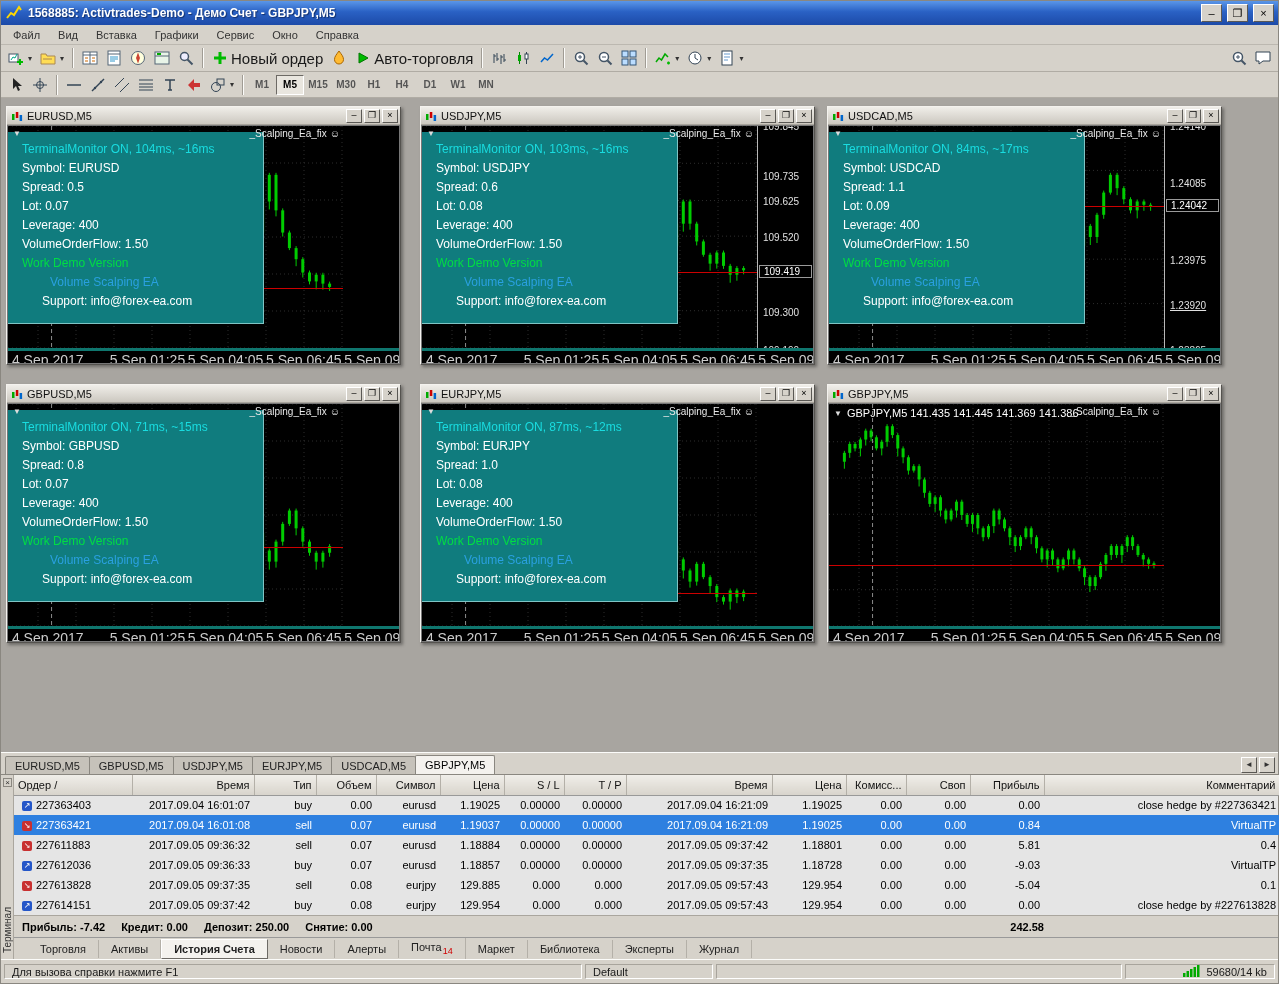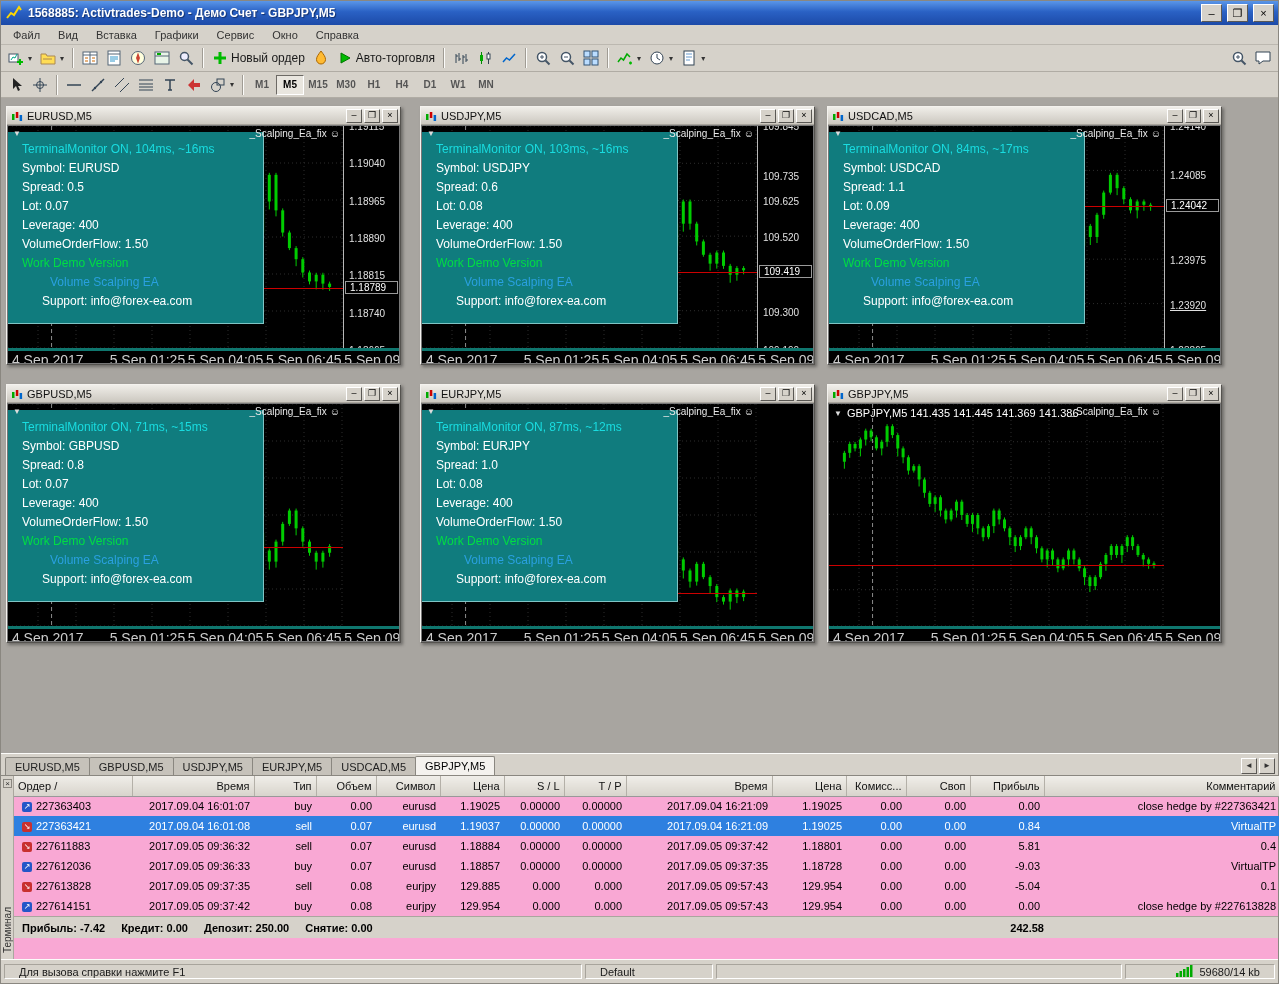--- a/index.html
+++ b/index.html
@@ -11,21 +11,21 @@
 .titlebar .title{flex:1;color:#fff;font-weight:bold;font-size:12px;text-shadow:1px 1px 1px #12306c;white-space:nowrap;overflow:hidden}
 .winbtn{width:21px;height:18px;background:#d6d2ca;border:1px solid;border-color:#fff #5a5854 #5a5854 #fff;display:flex;align-items:center;justify-content:center;font-size:11px;line-height:1;color:#000}
 .app-icon{width:18px;height:18px;display:flex;align-items:center;justify-content:center}
 
 .menubar{height:20px;flex:0 0 20px;display:flex;align-items:center;background:#d6d2ca;border-bottom:1px solid #bcb8b0;padding-left:3px}
 .menu-item{padding:3px 9px;color:#333}
 .toolbar{display:flex;align-items:center;background:#d6d2ca;border-bottom:1px solid #b0aca4;padding:1px 3px}
 #toolbar1{height:27px;flex:0 0 27px}
 #toolbar2{height:26px;flex:0 0 26px}
 .tbtn{height:22px;min-width:23px;display:flex;align-items:center;justify-content:center;gap:3px;border:1px solid transparent;padding:0 3px}
-.tbtn .lbl{font-size:12px;color:#1a1a1a;white-space:nowrap}
+.tbtn .lbl{font-size:15px;color:#1a1a1a;white-space:nowrap}
 .tsep{width:2px;height:20px;border-left:1px solid #a09c94;border-right:1px solid #fcfcfa;margin:0 4px}
 .tspacer{flex:1}
 .dd{font-size:8px;color:#333;margin-left:1px}
 .tfbtn{width:28px;height:20px;display:flex;align-items:center;justify-content:center;font-size:10px;font-weight:bold;color:#555;border:1px solid transparent}
 .tfbtn.active{border:1px solid;border-color:#6d6a65 #fff #fff #6d6a65;background:#e9e6df;color:#000}
 .gi{display:block}
 
 #mdi{position:relative;flex:1;background:#a8a5a0;overflow:hidden}
 .chart-window{position:absolute;width:395px;height:259px;background:#d6d2ca;border:1px solid;border-color:#f4f2ee #55534f #55534f #f4f2ee;box-shadow:2px 2px 3px rgba(0,0,0,.35);display:flex;flex-direction:column}
 .cw-titlebar{height:18px;flex:0 0 18px;background:linear-gradient(180deg,#f0eee9,#ccc8c0);display:flex;align-items:center;gap:2px;padding:0 2px 0 4px;border-bottom:1px solid #a8a49c}
@@ -53,40 +53,40 @@
 #chart-tabs{height:22px;flex:0 0 22px;background:#d6d2ca;border-top:1px solid #fcfcfa;display:flex;align-items:flex-end;padding:2px 3px 0 4px;position:relative}
 .ctab{padding:3px 9px 2px;border:1px solid #8a8780;border-bottom:none;background:#c6c2ba;margin-right:-1px;border-radius:2px 2px 0 0;color:#222;white-space:nowrap}
 .ctab.active{background:#f4f2ee;padding-bottom:3px;position:relative;z-index:2;color:#000}
 .ctab-scroll{margin-left:auto;display:flex;gap:2px;align-self:center}
 .scrollbtn{width:16px;height:16px;background:#d6d2ca;border:1px solid;border-color:#fff #5a5854 #5a5854 #fff;display:flex;align-items:center;justify-content:center;font-size:8px;color:#333}
 
 #terminal-area{flex:0 0 184px;display:flex;background:#fff;border-top:1px solid #8a8780}
 #side-strip{width:13px;flex:0 0 13px;background:#d6d2ca;border-right:1px solid #aaa69e;position:relative}
 .strip-close{position:absolute;top:3px;left:2px;width:9px;height:9px;border:1px solid #8a8780;background:#d6d2ca;font-size:8px;line-height:7px;text-align:center;color:#333}
 .vlabel{position:absolute;bottom:6px;left:1px;writing-mode:vertical-rl;transform:rotate(180deg);font-size:10px;color:#333}
-#terminal-main{flex:1;display:flex;flex-direction:column;background:#f9a8d4;min-width:0}
+#terminal-main{flex:1;display:flex;flex-direction:column;background:#e5e5e5;min-width:0}
 #history-table{width:1266px;table-layout:fixed;border-collapse:collapse}
 #history-table th{height:20px;font-weight:normal;font-size:11px;text-align:right;padding:0 4px;background:linear-gradient(180deg,#f0eee9,#d8d4cc);border-right:1px solid #b4b0a8;border-bottom:1px solid #999;color:#111;white-space:nowrap;overflow:hidden}
 #history-table th.first{text-align:left}
 #history-table td{height:20px;font-size:11px;padding:0 4px;text-align:right;white-space:nowrap;overflow:hidden}
 #history-table td.c-order{text-align:left}
 #history-table td.c-icon{padding:0 0 0 3px}
 tr.trow.selected td{background:#2e80e0;color:#fff}
 .oicon{display:inline-block;width:10px;height:10px;border-radius:2px;color:#fff;font-size:8px;line-height:10px;text-align:center;vertical-align:middle}
 .oicon.buy{background:#2456c8}
 .oicon.sell{background:#c83030}
 .summary{height:22px;flex:0 0 22px;background:#d6d2ca;border-top:1px solid #aaa69e;display:flex;align-items:center;gap:16px;padding-left:8px;font-weight:bold;position:relative}
 .summary .balance{position:absolute;left:956px;width:74px;text-align:right}
 #terminal-tabs{height:22px;flex:0 0 22px;background:#d6d2ca;border-top:1px solid #999;display:flex;align-items:center;padding-left:14px}
 .ttab{padding:3px 12px;color:#222;border-right:1px solid #b4b0a8;white-space:nowrap}
 .ttab.active{background:#f4f2ee;border:1px solid;border-color:#fff #6d6a65 #6d6a65 #fff;font-weight:bold}
 .badge{color:#d00000;font-size:9px;vertical-align:sub;margin-left:1px}
 
 #statusbar{height:24px;flex:0 0 24px;background:#d6d2ca;border-top:1px solid #fcfcfa;display:flex;align-items:center;gap:3px;padding:2px 3px}
-.spanel{height:15px;border:1px solid;border-color:#a8a49c #fff #fff #a8a49c;display:flex;align-items:center;padding:0 14px;color:#1a1a1a;white-space:nowrap;overflow:hidden}
+.spanel{height:15px;border:1px solid;border-color:#a8a49c #fff #fff #a8a49c;display:flex;align-items:center;padding:0 7px;color:#1a1a1a;white-space:nowrap;overflow:hidden}
 .spanel.help{width:578px}
 .spanel.profile{width:128px}
 .spanel.filler{flex:1}
 .spanel.traffic{width:150px;gap:5px;justify-content:flex-end}
 </style>
 </head>
 <body>
 
 <div id="app">
   <div class="titlebar">
@@ -399,30 +399,20 @@
                 <div>Spread: 0.5</div>
                 <div>Lot: 0.07</div>
                 <div>Leverage: 400</div>
                 <div>VolumeOrderFlow: 1.50</div>
               </div>
           <div class="ov-demo">Work Demo Version</div>
           <div class="ov-ea">Volume Scalping EA</div>
           <div class="ov-support">Support: info@forex-ea.com</div>
         </div>
       </div>
-      <div class="scale">
-            <span class="tick" style="top: -5px;">1.19115</span>
-            <span class="tick" style="top: 32.3333px;">1.19040</span>
-            <span class="tick" style="top: 69.6667px;">1.18965</span>
-            <span class="tick" style="top: 107px;">1.18890</span>
-            <span class="tick" style="top: 144.333px;">1.18815</span>
-            <span class="tick" style="top: 181.667px;">1.18740</span>
-            <span class="tick" style="top: 219px;">1.18665</span>
-            <span class="pmarker" style="top: 155.276px; background: rgb(0, 0, 0);">1.18789</span>
-          </div>
       <div class="time-axis">
             <span class="tlabel" style="left: 1%;">4 Sep 2017</span>
             <span class="tlabel" style="left: 26%;">5 Sep 01:25</span>
             <span class="tlabel" style="left: 46%;">5 Sep 04:05</span>
             <span class="tlabel" style="left: 66%;">5 Sep 06:45</span>
             <span class="tlabel" style="left: 86%;">5 Sep 09:25</span>
           </div>
     </div>
   </div>
 
@@ -605,21 +595,21 @@
                 <div>Leverage: 400</div>
                 <div>VolumeOrderFlow: 1.50</div>
               </div>
           <div class="ov-demo">Work Demo Version</div>
           <div class="ov-ea">Volume Scalping EA</div>
           <div class="ov-support">Support: info@forex-ea.com</div>
         </div>
       </div>
       <div class="scale">
             <span class="tick" style="top: -5px;">1.24140</span>
-            <span class="tick" style="top: 44px;">1.24085</span>
+            <span class="tick" style="top: 52px;">1.24085</span>
             <span class="tick" style="top: 129.4px;">1.23975</span>
             <span class="tick" style="top: 174.2px; text-decoration: underline;">1.23920</span>
             <span class="tick" style="top: 219px;">1.23865</span>
             <span class="pmarker" style="top: 72.8255px; background: rgb(0, 0, 0);">1.24042</span>
           </div>
       <div class="time-axis">
             <span class="tlabel" style="left: 1%;">4 Sep 2017</span>
             <span class="tlabel" style="left: 26%;">5 Sep 01:25</span>
             <span class="tlabel" style="left: 46%;">5 Sep 04:05</span>
             <span class="tlabel" style="left: 66%;">5 Sep 06:45</span>
@@ -1148,20 +1138,32 @@
             </tr>
           </tbody>
       </table>
       <div class="summary">
         <span>Прибыль: -7.42</span>
         <span>Кредит: 0.00</span>
         <span>Депозит: 250.00</span>
         <span>Снятие: 0.00</span>
         <span class="balance">242.58</span>
       </div>
+      <div id="terminal-tabs">
+          <span class="ttab">Торговля</span>
+          <span class="ttab">Активы</span>
+          <span class="ttab active">История Счета</span>
+          <span class="ttab">Новости</span>
+          <span class="ttab">Алерты</span>
+          <span class="ttab">Почта<span class="badge">14</span></span>
+          <span class="ttab">Маркет</span>
+          <span class="ttab">Библиотека</span>
+          <span class="ttab">Эксперты</span>
+          <span class="ttab">Журнал</span>
+        </div>
     </div>
   </div>
 
   <div id="statusbar">
     <div class="spanel help">Для вызова справки нажмите F1</div>
     <div class="spanel profile">Default</div>
     <div class="spanel filler"></div>
     <div class="spanel traffic">
       <span>
         <svg width="18" height="12" viewBox="0 0 18 12">

